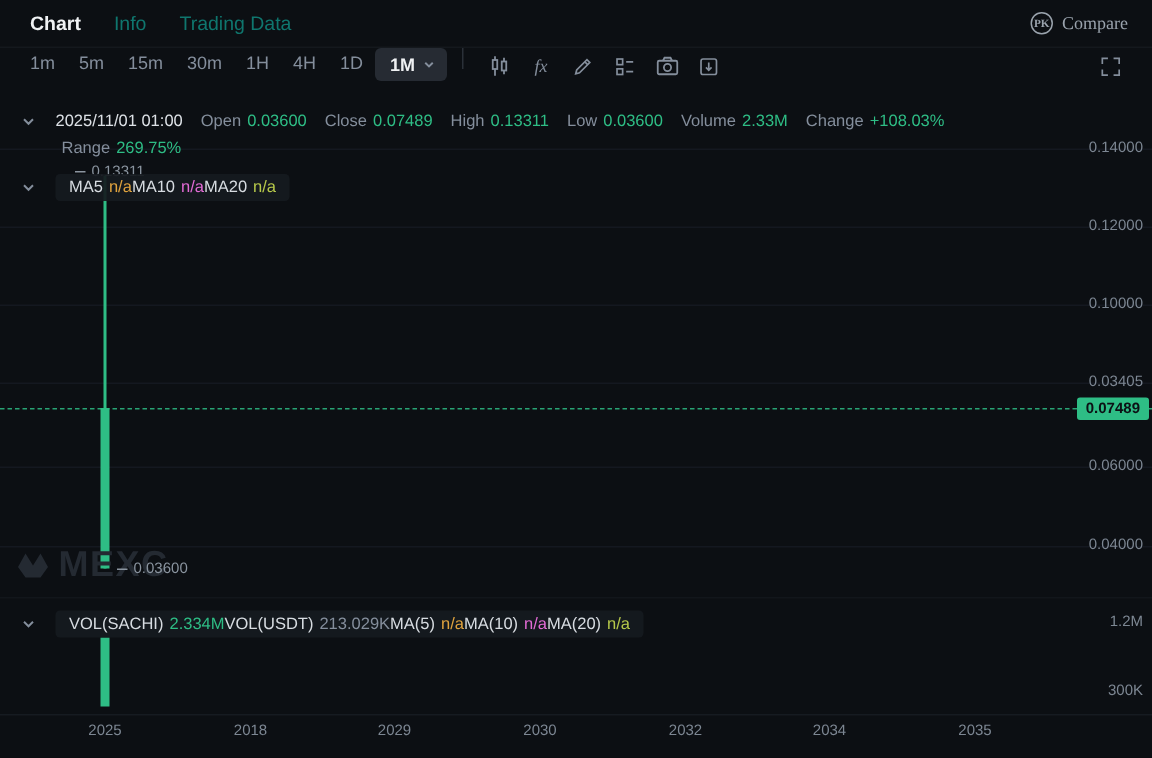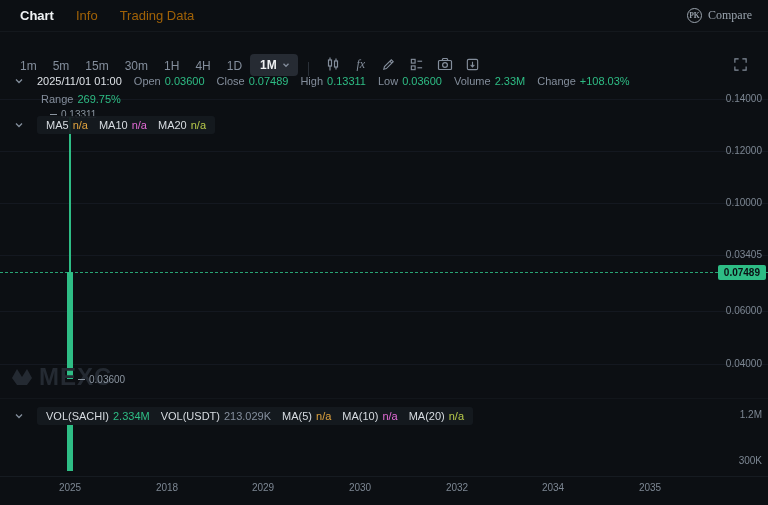--- a/index.html
+++ b/index.html
@@ -7,29 +7,29 @@
   #app {
     position:relative; width:768px; height:505px; overflow:hidden;
     background:#0c0f13; color:#848e9c;
     font-family:"Liberation Sans","DejaVu Sans",sans-serif;
   }
   
   .topbar { position:absolute; top:0; left:0; right:0; height:32px;
     display:flex; align-items:center; justify-content:space-between;
     padding:0 16px 0 20px; border-bottom:1px solid #14181d; }
   .tabs { display:flex; gap:22px; align-items:center; }
-  .tab { font-size:13px; color:#a16207; background:none; border:none; font-family:inherit; cursor:pointer; }
+  .tab { font-size:13px; color:#0f766e; background:none; border:none; font-family:inherit; cursor:pointer; }
   .tab.active { color:#f0f2f4; font-weight:700; }
   .compare-btn { display:flex; align-items:center; gap:6px; font-size:12px; color:#9aa3ad;
     background:none; border:none; font-family:Liberation Serif, serif; cursor:pointer; }
   .pk { width:15px; height:15px; border:1px solid #9aa3ad; border-radius:50%; font-size:7.5px;
     display:flex; align-items:center; justify-content:center; color:#9aa3ad; font-weight:700; }
   
-  .toolbar { position:absolute; top:46px; left:0; right:0; height:30px;
-    display:flex; align-items:flex-end; padding:0 14px 0 12px; }
+  .toolbar { position:absolute; top:32px; left:0; right:0; height:30px;
+    display:flex; align-items:flex-start; padding:0 14px 0 12px; }
   .tf { font-size:12px; color:#848e9c; background:none; border:none; padding:3px 8px;
     font-family:inherit; cursor:pointer; }
   .tf-selected { display:flex; align-items:center; gap:5px; background:#262b33; border:none;
     border-radius:4px; color:#eef0f2; font-size:12px; padding:4px 8px 4px 10px;
     font-family:inherit; font-weight:600; cursor:pointer; }
   .vsep { width:1px; height:14px; background:#2a3038; margin:0 10px; }
   .tool-icon { width:28px; height:24px; display:flex; align-items:center; justify-content:center;
     background:none; border:none; cursor:pointer; }
   .fx-text { font-size:12px; font-style:italic; color:#848e9c; font-family:"Liberation Serif",serif; }
   .right-tools { margin-left:auto; display:flex; align-items:center; gap:12px; }
@@ -47,21 +47,21 @@
   .candle-body { position:absolute; left:67px; top:210px; width:6px; height:107px; background:#2ebd85; }
   .volume-bar { position:absolute; left:67px; top:363px; width:6px; height:46px; background:#2ebd85; }
   .legend-row { position:absolute; display:flex; align-items:center; gap:12px;
     font-size:11px; white-space:nowrap; z-index:5; }
   .li { display:flex; gap:4px; align-items:center; }
   .lab { color:#848e9c; }
   .val { color:#2ebd85; }
   .dt { color:#dde1e6; }
   .wlabel { color:#d7dce1; }
   .chev { display:flex; align-items:center; background:none; border:none; cursor:pointer; padding:0; margin-right:1px; }
-  .pill { display:flex; gap:11px; background:rgba(22,26,31,.93); padding:3px 9px; border-radius:3px; }
+  .pill { display:flex; background:rgba(22,26,31,.93); padding:3px 9px; border-radius:3px; }
   .ma5 { color:#e0a33e; } .ma10 { color:#e36bd6; } .ma20 { color:#b7c94a; }
   .marker { position:absolute; display:flex; align-items:center; gap:4px; font-size:10px; color:#8b95a0; z-index:4; }
   .mdash { width:7px; height:1px; background:#8b95a0; }
   .paxis { position:absolute; right:6px; font-size:10px; color:#7d8793; z-index:3; }
   .taxis { position:absolute; top:420px; font-size:10px; color:#7d8793; transform:translateX(-50%); }
   .price-badge { position:absolute; right:2px; top:203px; background:#2ebd85; color:#0c1014;
     font-size:10px; font-weight:700; padding:2px 6px; border-radius:2px; z-index:6; }
   .watermark { position:absolute; left:10px; top:301px; display:flex; align-items:center; gap:5px; z-index:1; }
   .wm-text { font-size:24px; font-weight:800; color:#242a32; letter-spacing:1px; }
   svg.icon { stroke:#848e9c; fill:none; stroke-width:1.2; }

